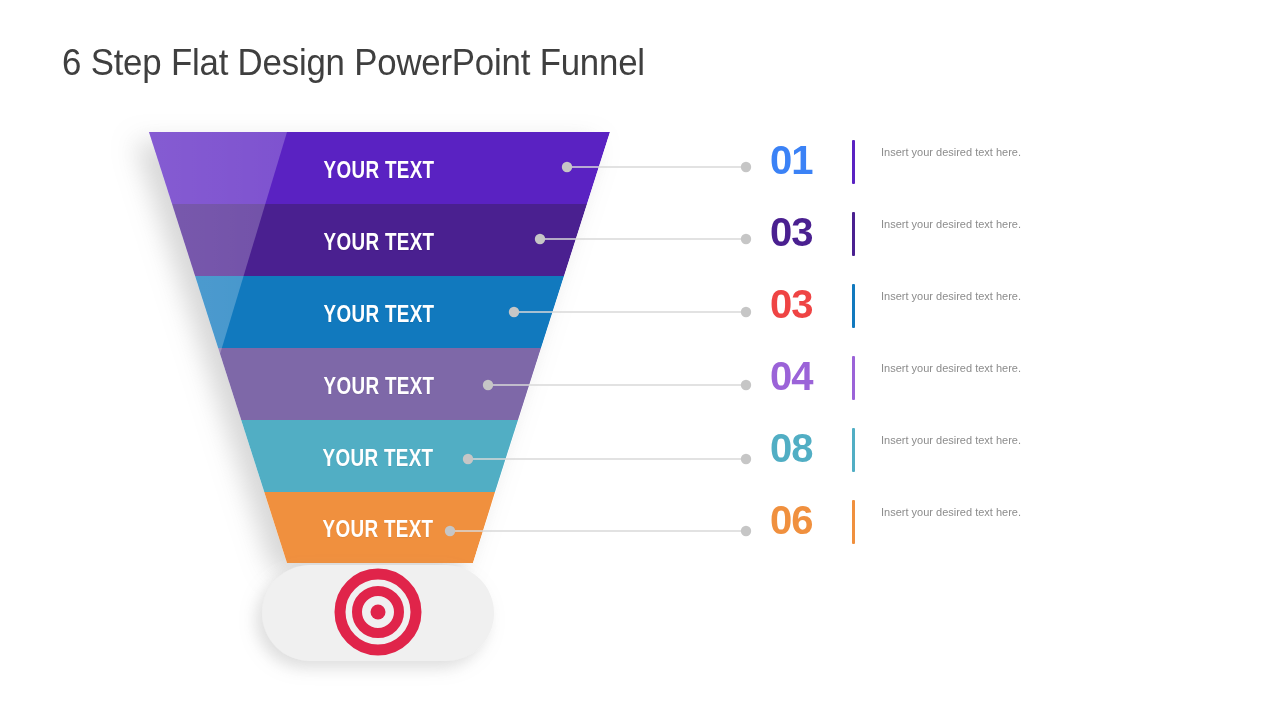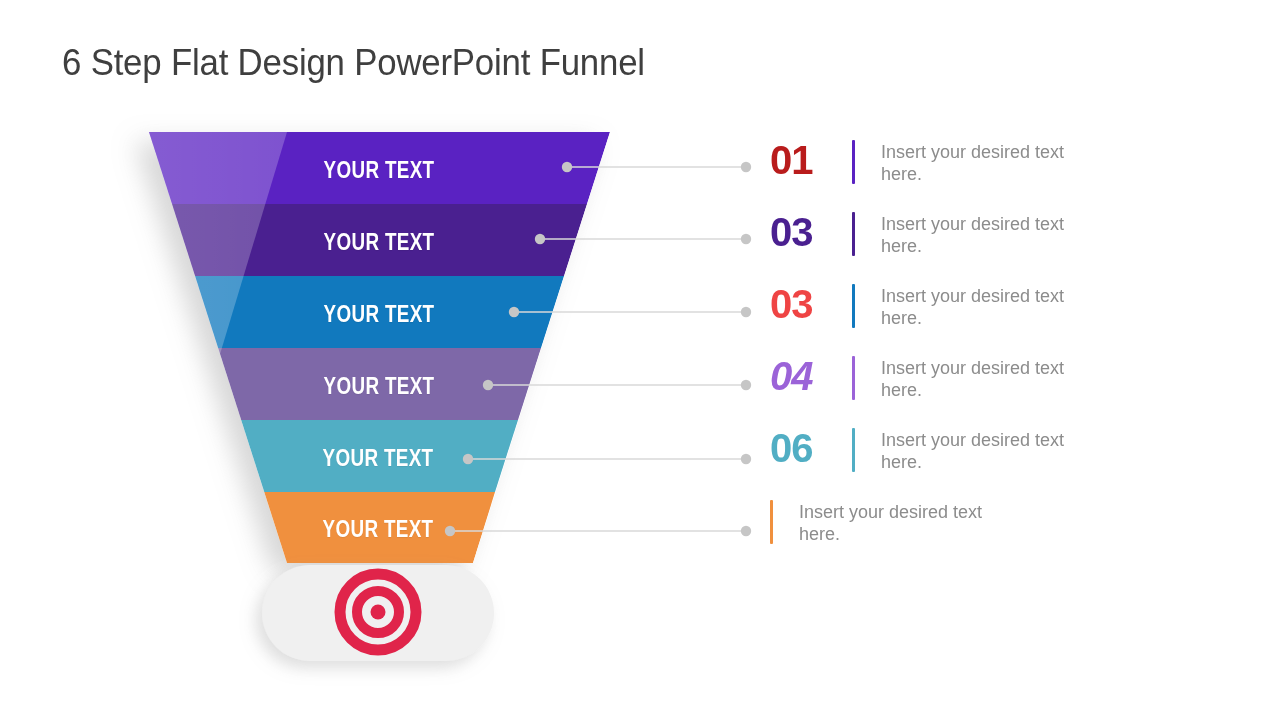--- a/index.html
+++ b/index.html
@@ -95,21 +95,21 @@
   .step-bar {
     width: 3px;
     height: 44px;
     flex: 0 0 auto;
     margin-top: 8px;
     margin-right: 26px;
     border-radius: 1px;
   }
   .step-text {
     font-family: "Liberation Sans", sans-serif;
-    font-size: 18px;
+    font-size: 11px;
     line-height: 22px;
     color: #8c8c8c;
     padding-top: 9px;
     max-width: 185px;
   }
 </style>
 </head>
 <body>
 
 <div class="slide-title">6 Step Flat Design PowerPoint Funnel</div>
@@ -195,47 +195,48 @@
     <circle cx="468" cy="459" r="5.2"></circle>
     <circle cx="746" cy="459" r="5.2"></circle>
     <circle cx="450" cy="531" r="5.2"></circle>
     <circle cx="746" cy="531" r="5.2"></circle>
   </g>
 </svg>
 
 <div class="steps">
 
   <div class="step-row">
-    <div class="step-num" style="color:#b91c1c;">01</div>
+    <div class="step-num" style="color:#3b82f6;">01</div>
     <div class="step-bar" style="background:#5a22c2;"></div>
     <div class="step-text">Insert your desired text here.</div>
   </div>
 
   <div class="step-row">
     <div class="step-num" style="color:#4a2090;">03</div>
     <div class="step-bar" style="background:#4a2090;"></div>
     <div class="step-text">Insert your desired text here.</div>
   </div>
 
   <div class="step-row">
     <div class="step-num" style="color:#ef4444;">03</div>
     <div class="step-bar" style="background:#1179be;"></div>
     <div class="step-text">Insert your desired text here.</div>
   </div>
 
   <div class="step-row">
-    <div class="step-num" style="color:#9b63d8;font-style:italic;">04</div>
+    <div class="step-num" style="color:#9b63d8;">04</div>
     <div class="step-bar" style="background:#9b63d8;"></div>
     <div class="step-text">Insert your desired text here.</div>
   </div>
 
   <div class="step-row">
-    <div class="step-num" style="color:#51aec4;">06</div>
+    <div class="step-num" style="color:#51aec4;">08</div>
     <div class="step-bar" style="background:#51aec4;"></div>
     <div class="step-text">Insert your desired text here.</div>
   </div>
 
   <div class="step-row">
+    <div class="step-num" style="color:#f0903e;">06</div>
     <div class="step-bar" style="background:#f0903e;"></div>
     <div class="step-text">Insert your desired text here.</div>
   </div>
 
 </div>
 
 </body></html>

